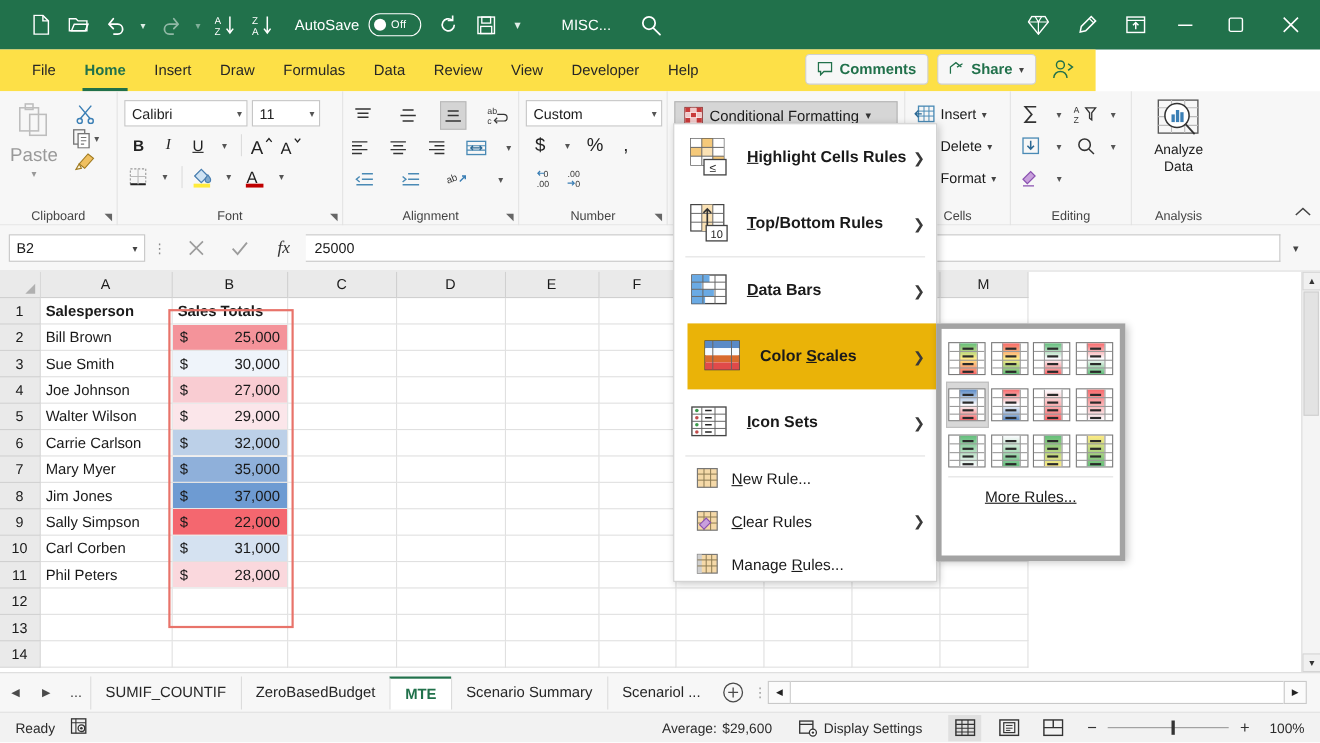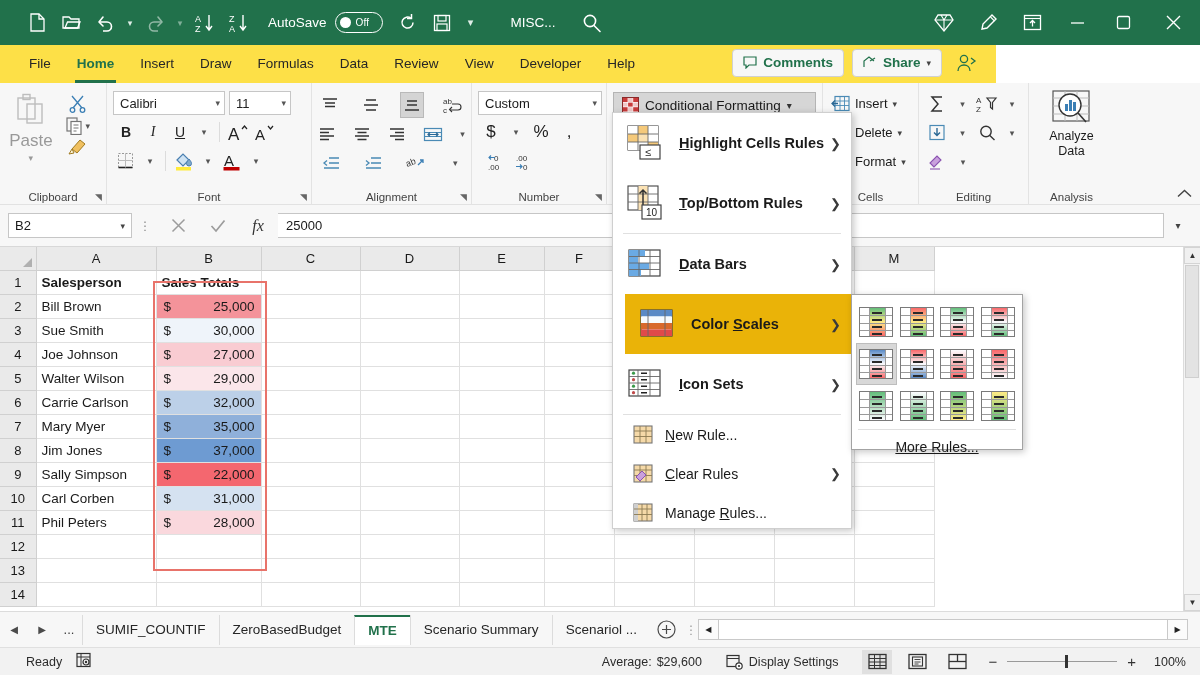--- a/index.html
+++ b/index.html
@@ -223,21 +223,21 @@
   .hs-btn { width:21px; height:21px; border:1px solid #c9c9c9; background:#fbfbfb;
             display:flex; align-items:center; justify-content:center; font-size:8px; color:#222;}
   .hs-track { flex:1; height:21px; border:1px solid #c9c9c9; border-left:none; border-right:none; background:#fff;}
 
   
   .statusbar {
     position:absolute; top:647px; left:0; width:1200px; height:28px;
     background:#f2f2f2; border-top:1px solid #e0e0e0; display:flex; align-items:center;
     font-size:12.5px; color:#2b2b2b;
   }
-  .sb-left { display:flex; align-items:center; gap:14px; padding-left:26px; }
+  .sb-left { display:flex; align-items:center; gap:14px; padding-left:14px; }
   .sb-right { margin-left:auto; display:flex; align-items:center; gap:10px; padding-right:14px;}
   .sb-item { display:flex; align-items:center; gap:5px;}
   .view-ic { width:30px; height:24px; display:flex; align-items:center; justify-content:center; color:#333;}
   .view-ic.sel { background:#e0e0e0; }
   .zoom-track { width:110px; height:1px; background:#9a9a9a; position:relative; }
   .zoom-thumb { position:absolute; left:58px; top:-6px; width:3px; height:13px; background:#333;}
   .zoom-pct { width:40px; text-align:right; }
 
   
   .cfmenu {
@@ -251,22 +251,22 @@
   .cfitem .mtxt { font-size:14.5px; font-weight:bold; color:#1a1a1a; margin-left:14px; }
   .cfitem .arrow { margin-left:auto; font-size:13px; color:#3a3a3a; }
   .cfitem.hl { background:#eab308;margin-left:12px; }
   .cfsep { height:1px; background:#e0e0e0; margin:0 10px; }
   .cfitem.small { height:39px; }
   .cfitem.small .mtxt { font-size:14px; font-weight:normal; margin-left:12px;}
   .u { text-decoration:underline; }
 
   
   .csflyout {
-    position:absolute; left:851px; top:294px; width:172px; height:156px;
-    background:#fff; border:1px solid #a3a3a3; box-shadow:2px 2px 7px rgba(0,0,0,.22);
+    position:absolute; left:851px; top:294px; width:172px; height:216px;
+    background:#fff; border:5px solid #a3a3a3; box-shadow:2px 2px 7px rgba(0,0,0,.22);
     z-index:50;
   }
   .cs-grid { display:grid; grid-template-columns:repeat(4,1fr); padding:6px 4px 2px 4px; gap:0px;}
   .cs-cell { height:42px; display:flex; align-items:center; justify-content:center; }
   .cs-cell.sel { background:#d8d8d8; border:1px solid #bdbdbd;}
   .cs-thumb { width:34px; height:30px; border:1px solid #7a7a7a; background:#fff; position:relative; overflow:hidden;}
   .cs-thumb .vl { position:absolute; top:0; bottom:0; width:1px; background:#9a9a9a;}
   .cs-thumb .hl2 { position:absolute; left:0; right:0; height:1px; background:#9a9a9a;}
   .cs-thumb .band { position:absolute; left:9px; width:16px; top:0; bottom:0;}
   .cs-thumb .dash { position:absolute; left:12px; width:10px; height:1.6px; background:#2a2a2a;}

